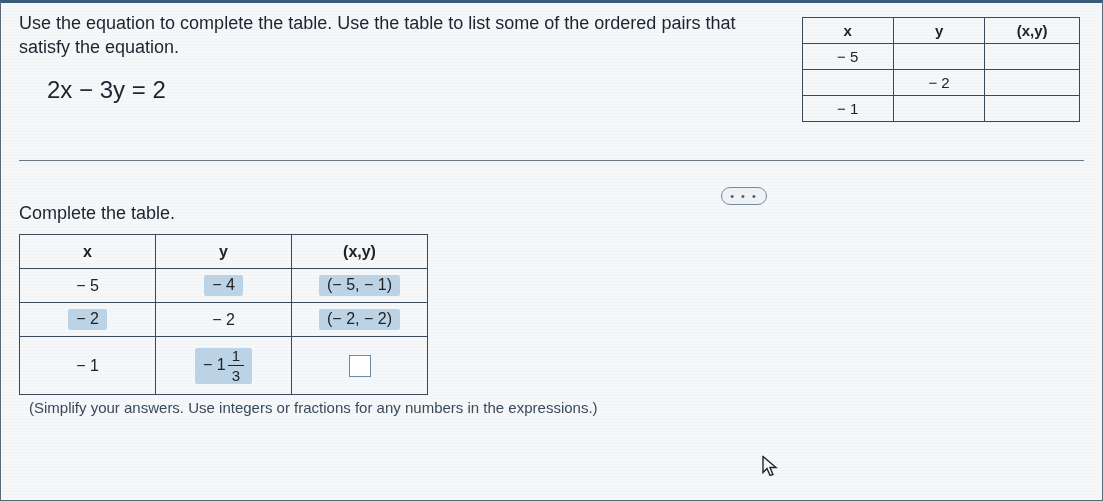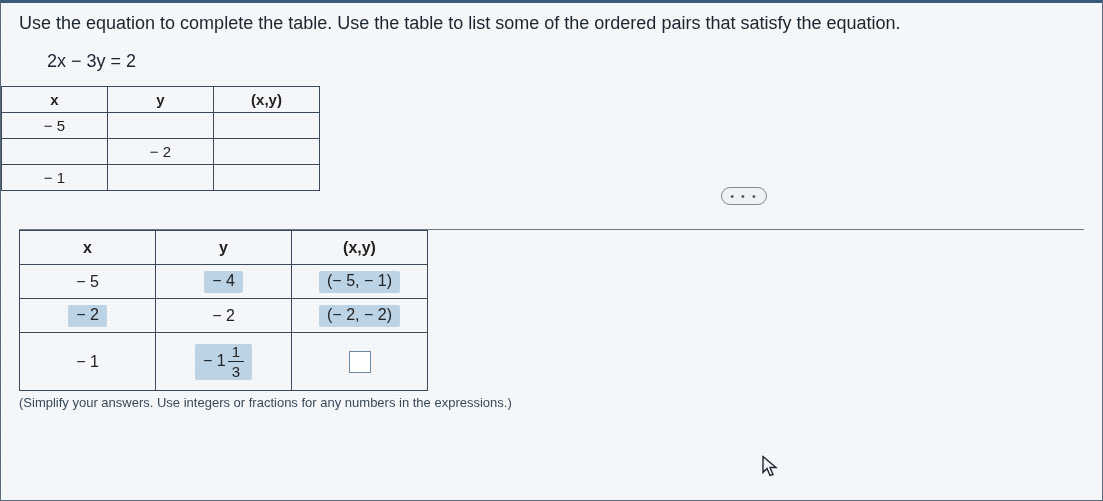--- a/index.html
+++ b/index.html
@@ -15,32 +15,31 @@
   .frame {
     position: absolute;
     top: 0; left: 0; right: 0; bottom: 0;
     border: 1px solid #5a6a7a;
     border-top: 3px solid #3a5a7a;
     background: repeating-linear-gradient(180deg, #f5f7f9 0, #f5f7f9 2px, #eef1f4 3px);
   }
   .top-row {
     display: flex;
     align-items: flex-start;
-    flex-direction: column;
   }
   .instructions {
     padding: 8px 18px 4px 18px;
     font-size: 18px;
     line-height: 1.35;
     flex: 1;
     color: #1a2530;
   }
   .equation {
     padding: 12px 0 0 46px;
-    font-size: 18px;
+    font-size: 24px;
     color: #1a2530;
   }
   .ref-table {
     margin: 14px 22px 0 0;
     border-collapse: collapse;
     font-size: 15px;
   }
   .ref-table th, .ref-table td {
     border: 1px solid #3a4a5a;
     text-align: center;
@@ -116,22 +115,22 @@
     flex-direction:column;
     align-items:center;
     line-height:1;
     vertical-align:middle;
     font-size:15px;
   }
   .frac .num { border-bottom:1px solid #222; padding:0 4px 2px; }
   .frac .den { padding:2px 4px 0; }
   .mixed { display:inline-flex; align-items:center; gap:2px; }
   .hint {
-    padding: 4px 18px;
-    font-size: 13px;
+    padding: 4px 28px;
+    font-size: 15px;
     color: #3a4a5a;
   }
   .cursor {
     position:absolute;
     left: 770px;
     top: 466px;
     font-size: 20px;
     color:#222;
     transform:translate(-50%,-50%);
   }
@@ -169,20 +168,21 @@
     </tr>
   </tbody>
       </table>
 </div>
 
 <div class="divider-row">
   <div class="divider-line"></div>
 </div>
 <div class="ellipsis-pill">• • •</div>
 
+<div class="section-label">Complete the table.</div>
 
 <table class="answer-table">
   <tbody>
         <tr>
     <th>x</th>
     <th>y</th>
     <th>(x,y)</th>
   </tr>
   <tr>
     <td>− 5</td>

